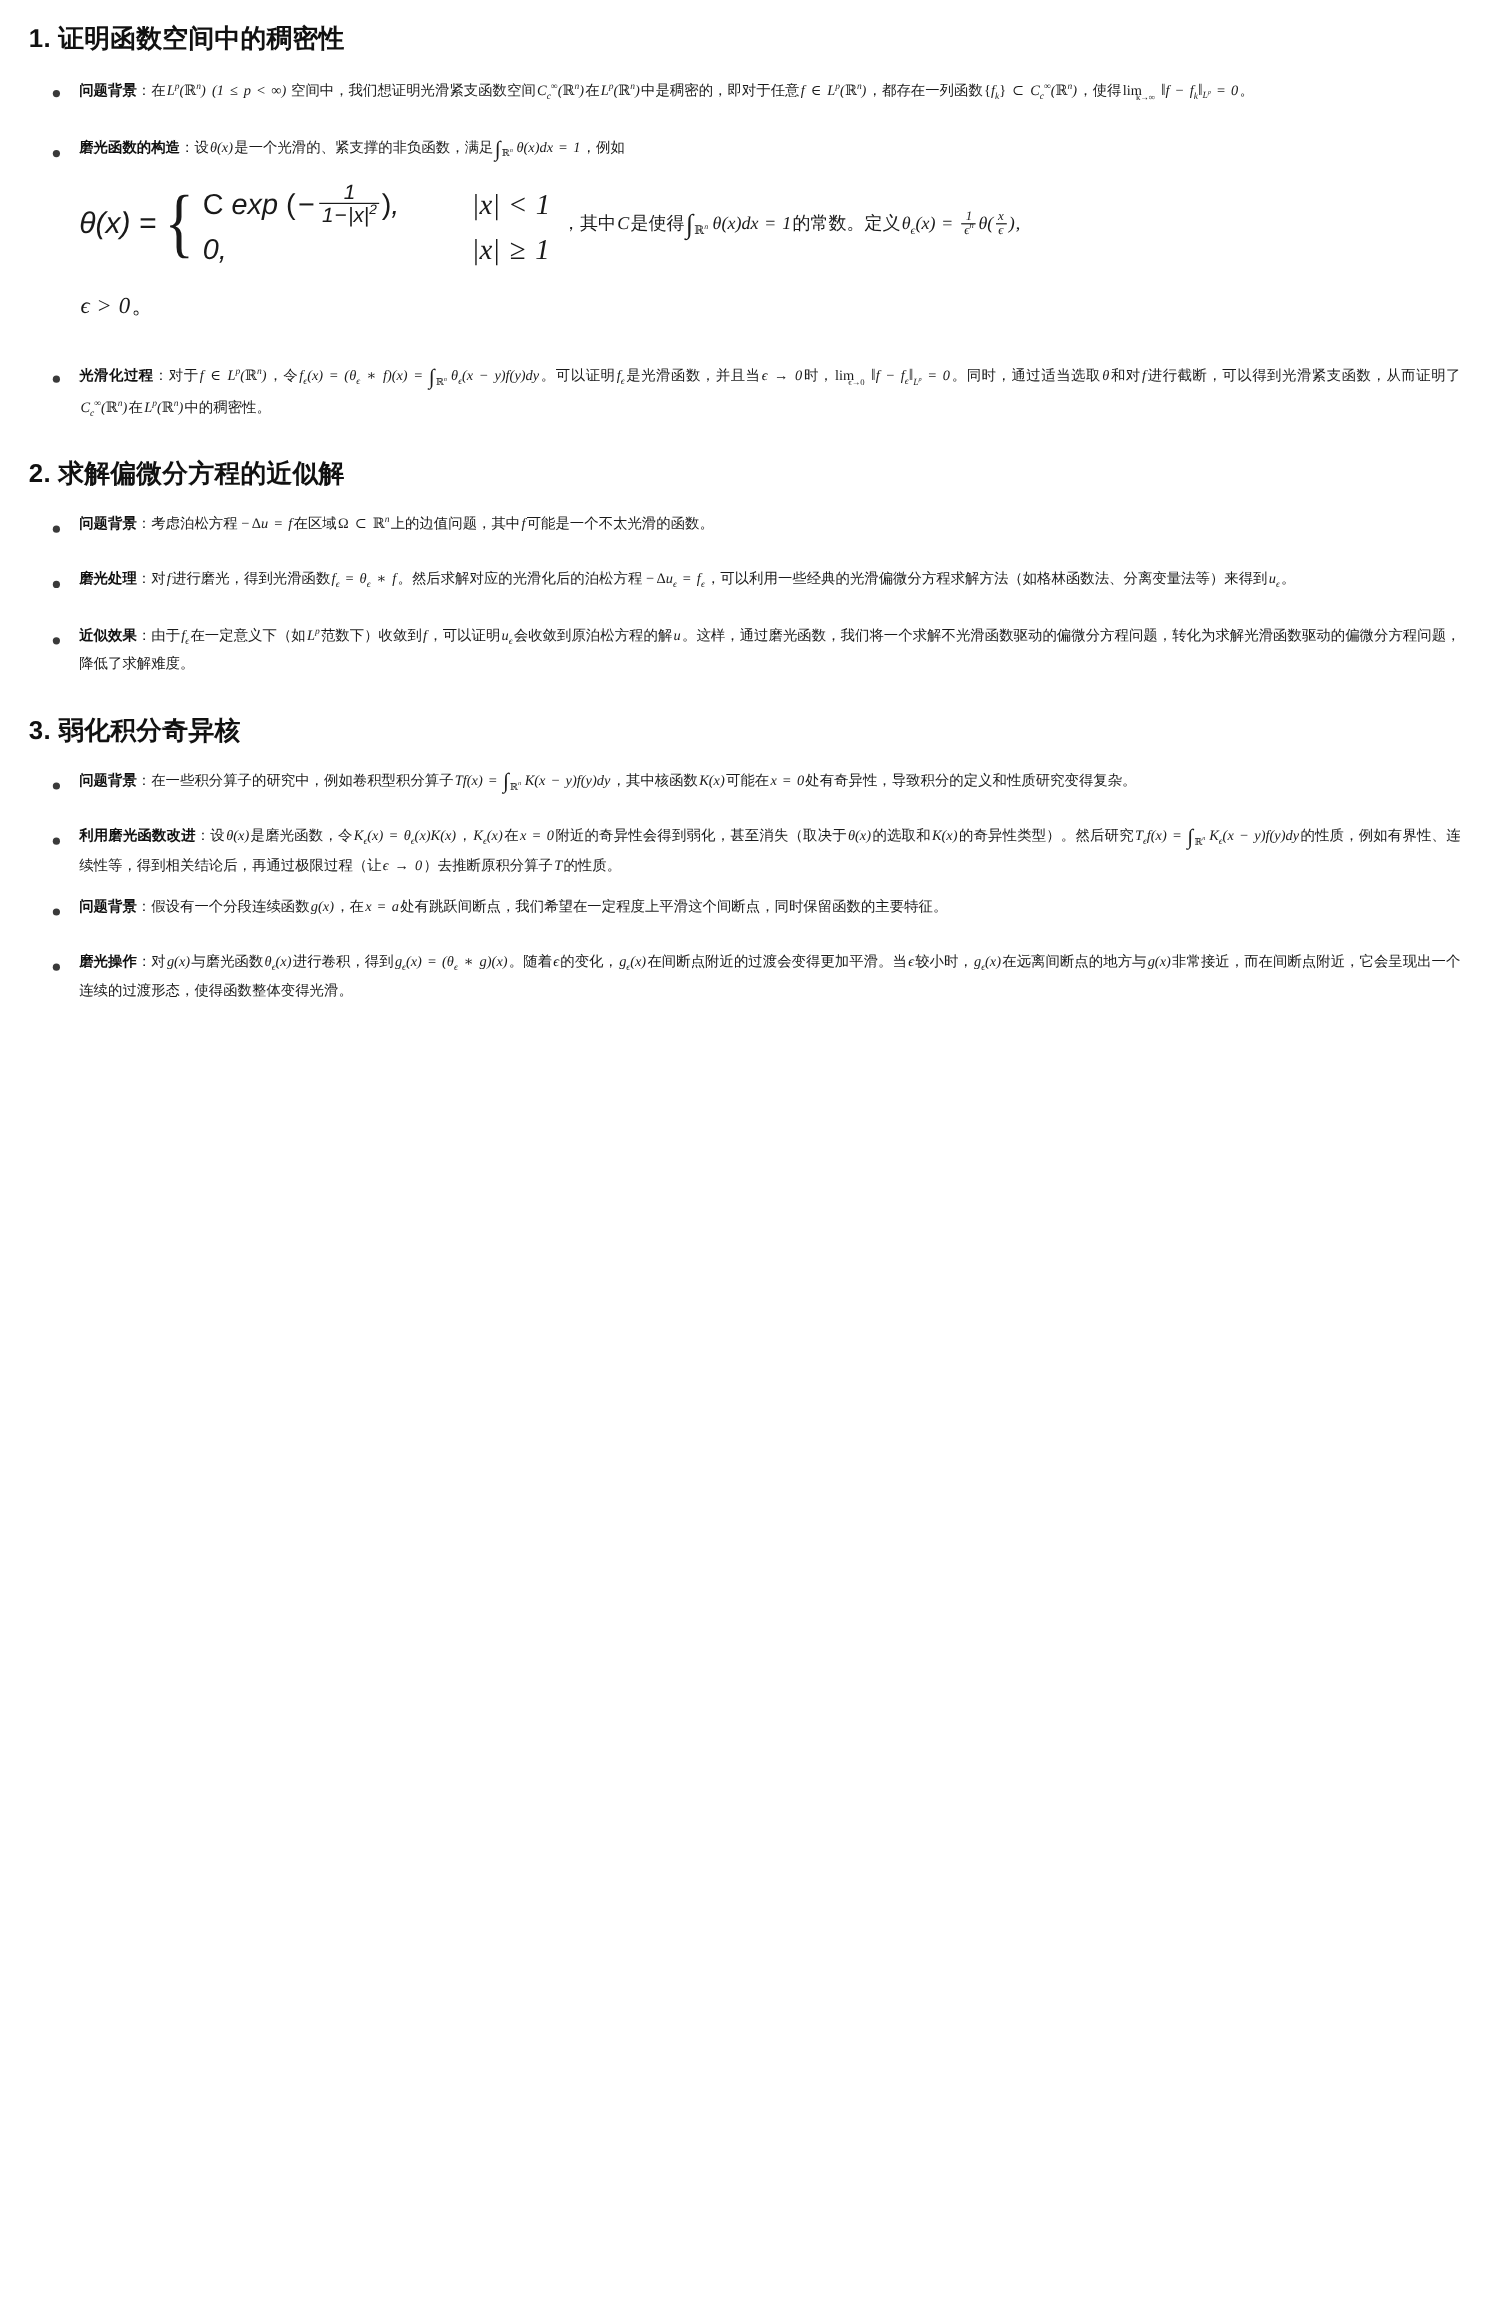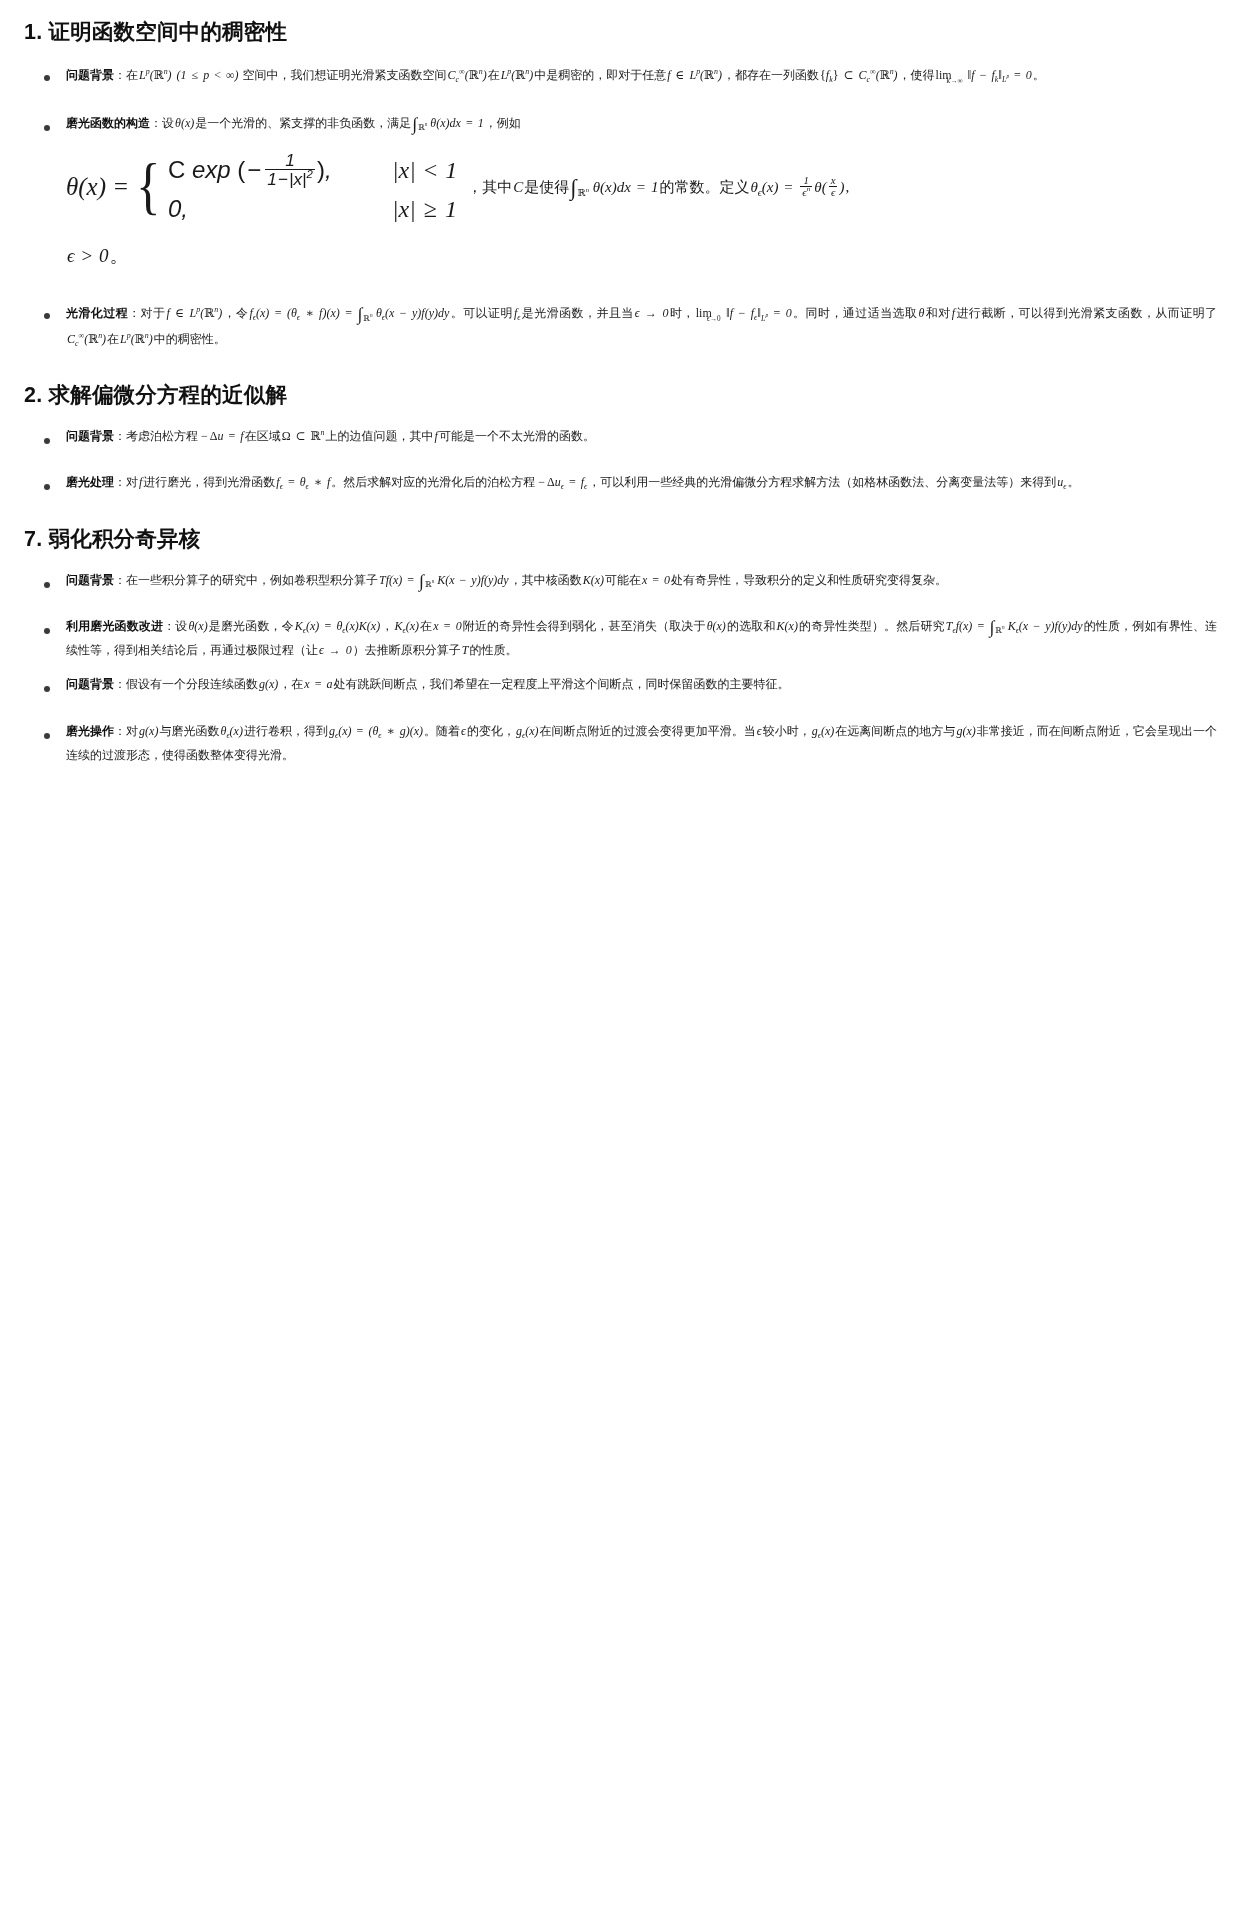--- a/index.html
+++ b/index.html
@@ -129,21 +129,21 @@
   .display-eq {
     display: flex;
     align-items: center;
     flex-wrap: wrap;
     gap: 0px;
     margin: 16px 0 14px 0;
     padding-left: 42px;
     font-size: 19px;
   }
   .eq-lhs {
-    font-family: Liberation Serif, serif;
+    font-family: Liberation Sans, sans-serif;
     font-style: italic;
     font-size: 25px;
     white-space: nowrap;
     text-align: right;
   }
   .cases {
     display: inline-flex;
     align-items: stretch;
     margin: 0 4px;
   }
@@ -242,25 +242,28 @@
 
     <ul class="bullets">
       <li>
         <p class="para"><span class="lead">问题背景</span><span>：</span>考虑泊松方程<span class="m"><span class="op">−</span><span class="up">Δ</span>u <span class="op">=</span> f</span>在区域<span class="m"><span class="up">Ω</span> <span class="op">⊂</span> <span class="bb">ℝ</span><sup>n</sup></span>上的边值问题，其中<span class="m">f</span>可能是一个不太光滑的函数。</p>
       </li>
 
       <li>
         <p class="para"><span class="lead">磨光处理</span><span>：</span>对<span class="m">f</span>进行磨光，得到光滑函数<span class="m">f<sub>ϵ</sub> <span class="op">=</span> θ<sub>ϵ</sub> <span class="op">∗</span> f</span>。然后求解对应的光滑化后的泊松方程<span class="m"><span class="op">−</span><span class="up">Δ</span>u<sub>ϵ</sub> <span class="op">=</span> f<sub>ϵ</sub></span>，可以利用一些经典的光滑偏微分方程求解方法（如格林函数法、分离变量法等）来得到<span class="m">u<sub>ϵ</sub></span>。</p>
       </li>
 
-    </ul>
-  </div>
-
-  <div class="section">
-    <h2 class="section-title">7. 弱化积分奇异核</h2>
+      <li>
+        <p class="para"><span class="lead">近似效果</span><span>：</span>由于<span class="m">f<sub>ϵ</sub></span>在一定意义下（如<span class="m">L<sup>p</sup></span>范数下）收敛到<span class="m">f</span>，可以证明<span class="m">u<sub>ϵ</sub></span>会收敛到原泊松方程的解<span class="m">u</span>。这样，通过磨光函数，我们将一个求解不光滑函数驱动的偏微分方程问题，转化为求解光滑函数驱动的偏微分方程问题，降低了求解难度。</p>
+      </li>
+    </ul>
+  </div>
+
+  <div class="section">
+    <h2 class="section-title">3. 弱化积分奇异核</h2>
 
     <ul class="bullets">
       <li>
         <p class="para"><span class="lead">问题背景</span><span>：</span>在一些积分算子的研究中，例如卷积型积分算子<span class="m">Tf(x) <span class="op">=</span> <span class="intg">∫</span><sub><span class="bb">ℝ</span><sup>n</sup></sub> K(x <span class="op">−</span> y)f(y)dy</span>，其中核函数<span class="m">K(x)</span>可能在<span class="m">x <span class="op">=</span> 0</span>处有奇异性，导致积分的定义和性质研究变得复杂。</p>
       </li>
 
       <li>
         <p class="para"><span class="lead">利用磨光函数改进</span><span>：</span>设<span class="m">θ(x)</span>是磨光函数，令<span class="m">K<sub>ϵ</sub>(x) <span class="op">=</span> θ<sub>ϵ</sub>(x)K(x)</span>，<span class="m">K<sub>ϵ</sub>(x)</span>在<span class="m">x <span class="op">=</span> 0</span>附近的奇异性会得到弱化，甚至消失（取决于<span class="m">θ(x)</span>的选取和<span class="m">K(x)</span>的奇异性类型）。然后研究<span class="m">T<sub>ϵ</sub>f(x) <span class="op">=</span> <span class="intg">∫</span><sub><span class="bb">ℝ</span><sup>n</sup></sub> K<sub>ϵ</sub>(x <span class="op">−</span> y)f(y)dy</span>的性质，例如有界性、连续性等，得到相关结论后，再通过极限过程（让<span class="m">ϵ <span class="op">→</span> 0</span>）去推断原积分算子<span class="m">T</span>的性质。</p>
       </li>
     </ul>

